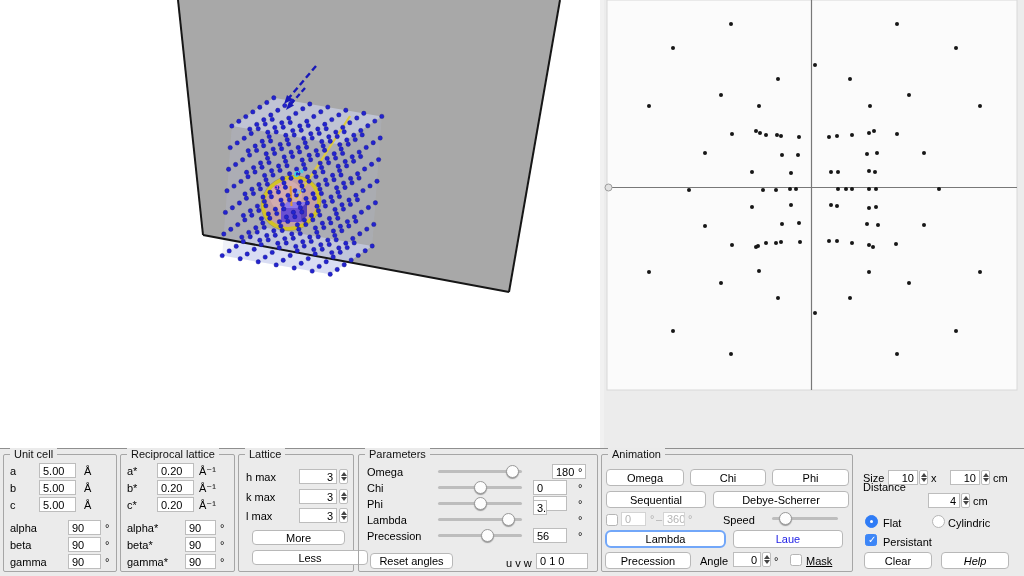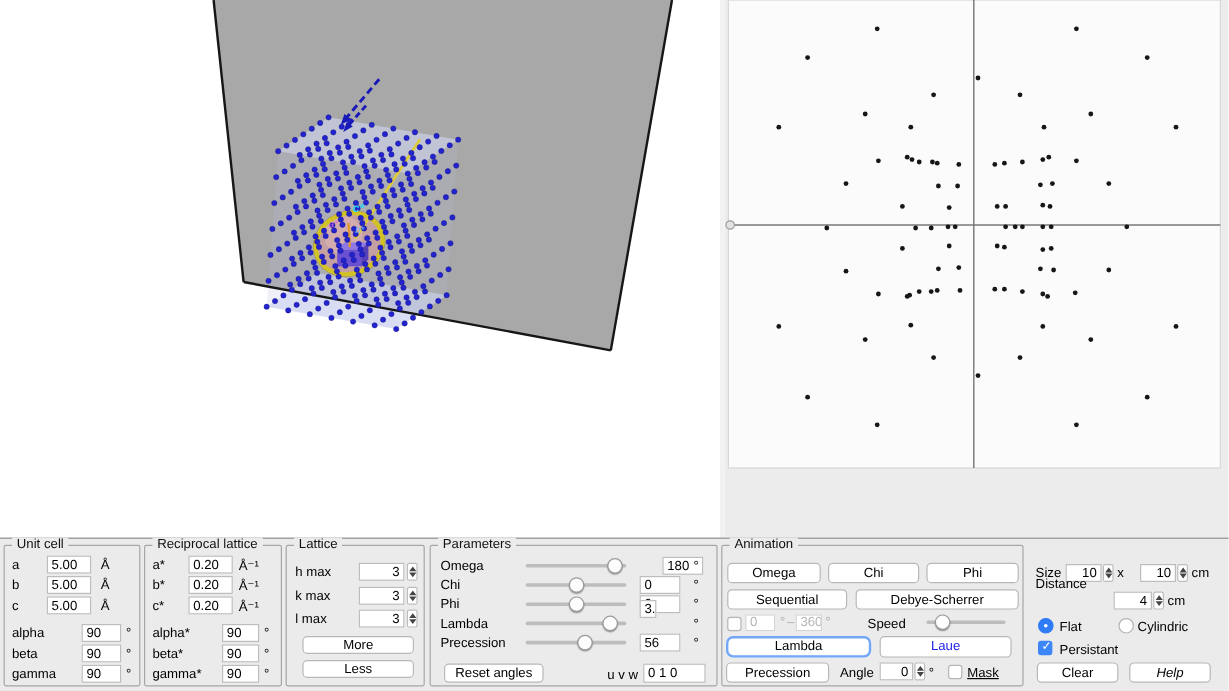--- a/index.html
+++ b/index.html
@@ -578,21 +578,21 @@
     <div class="lbl" style="left:246px;top:22px;">h max</div>
     <div class="inp right" style="left:299px;top:20px;width:38px;">3</div>
     <div class="stepper" style="left:339px;top:20px;"></div>
     <div class="lbl" style="left:246px;top:42px;">k max</div>
     <div class="inp right" style="left:299px;top:40px;width:38px;">3</div>
     <div class="stepper" style="left:339px;top:40px;"></div>
     <div class="lbl" style="left:246px;top:61px;">l max</div>
     <div class="inp right" style="left:299px;top:59px;width:38px;">3</div>
     <div class="stepper" style="left:339px;top:59px;"></div>
     <div class="btn" style="left:252px;top:81px;width:93px;height:15px;">More</div>
-    <div class="btn" style="left:252px;top:101px;width:93px;height:15px;">Less</div>
+    <div class="btn" style="left:252px;top:101px;width:116px;height:15px;">Less</div>
 
     <div class="fieldset" style="left:358px;width:238px;">
       <span class="legend">Parameters</span>
     </div>
     <div class="lbl" style="left:367px;top:17px;">Omega</div>
     <div class="slider" style="left:438px;top:16px;width:84px;">
         <div class="track"></div>
         <div class="thumb" style="left: 68px;"></div>
       </div>
     <div class="inp" style="left:552px;top:15px;width:34px;">180</div>

